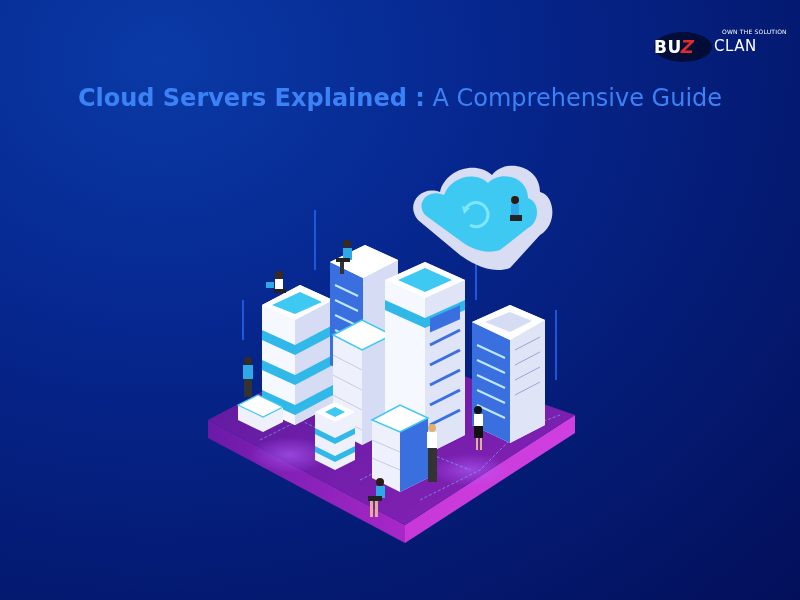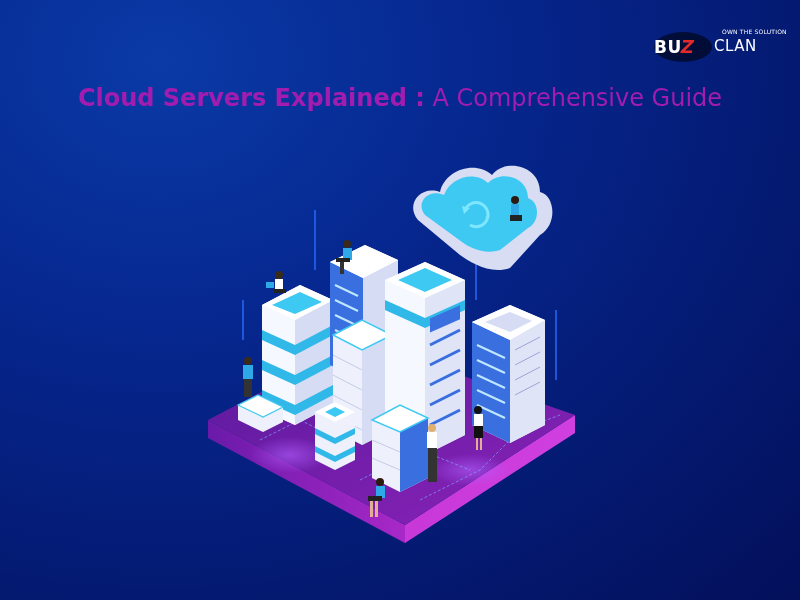--- a/index.html
+++ b/index.html
@@ -6,21 +6,21 @@
   body { width: 800px; height: 600px; overflow: hidden; position: relative;
     background: radial-gradient(ellipse at 20% 10%, #0a3aa6 0%, #06278f 35%, #041a72 70%, #030f5a 100%);
     font-family: "DejaVu Sans", sans-serif; }
   .logo { position: absolute; left: 654px; top: 28px; width: 130px; height: 36px; }
   .logo-tag { position: absolute; left: 30px; top: 0px; font-size: 6px; color: #fff; letter-spacing: 0.2px; white-space: nowrap; }
   .logo-word { position: absolute; top: 9px; font-size: 17px; font-weight: bold; color: #fff; letter-spacing: 0.5px; }
   .logo-buz { left: 0; }
   .logo-clan { left: 60px; font-weight: normal; font-size: 15px; }
   .logo-swoosh { position: absolute; left: 0px; top: 4px; width: 58px; height: 30px; border-radius: 50%; background: rgba(0,0,0,0.55); }
   .logo-bolt { position: absolute; left: 27px; top: 8px; color: #e32a2a; font-size: 18px; font-weight: bold; transform: skewX(-12deg); }
-  .title { position: absolute; left: 0; right: 0; top: 84px; text-align: center; color: #a21caf; font-size: 24px; white-space: nowrap; }
+  .title { position: absolute; left: 0; right: 0; top: 84px; text-align: center; color: #3b82f6; font-size: 24px; white-space: nowrap; }
   .title .strong { font-weight: bold; font-family: "DejaVu Sans", sans-serif; }
   .title .light { font-weight: normal; font-family: "DejaVu Sans", sans-serif; }
   svg.art { position: absolute; left: 0; top: 0; }
 </style>
 </head>
 <body>
 
 <div class="logo">
   <div class="logo-swoosh"></div>
   <span class="logo-tag" style="left:68px;">OWN THE SOLUTION</span>

